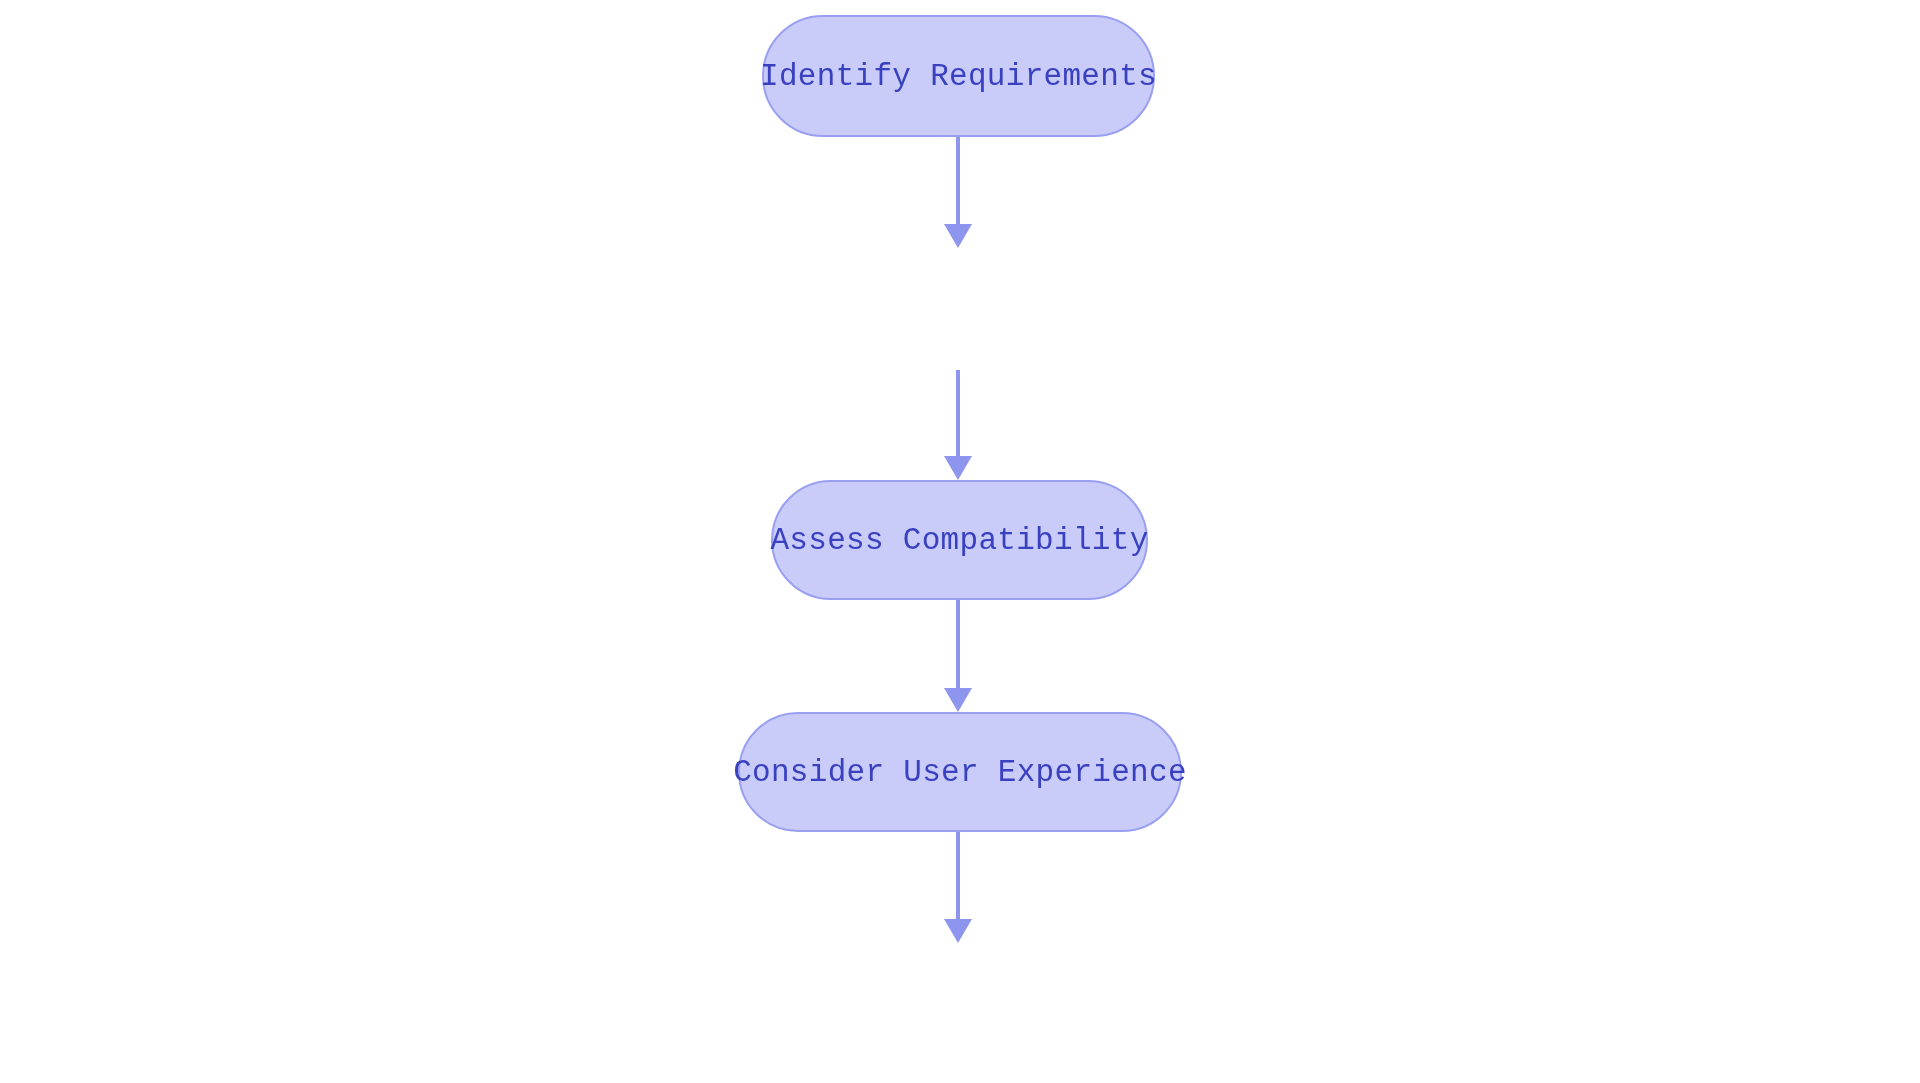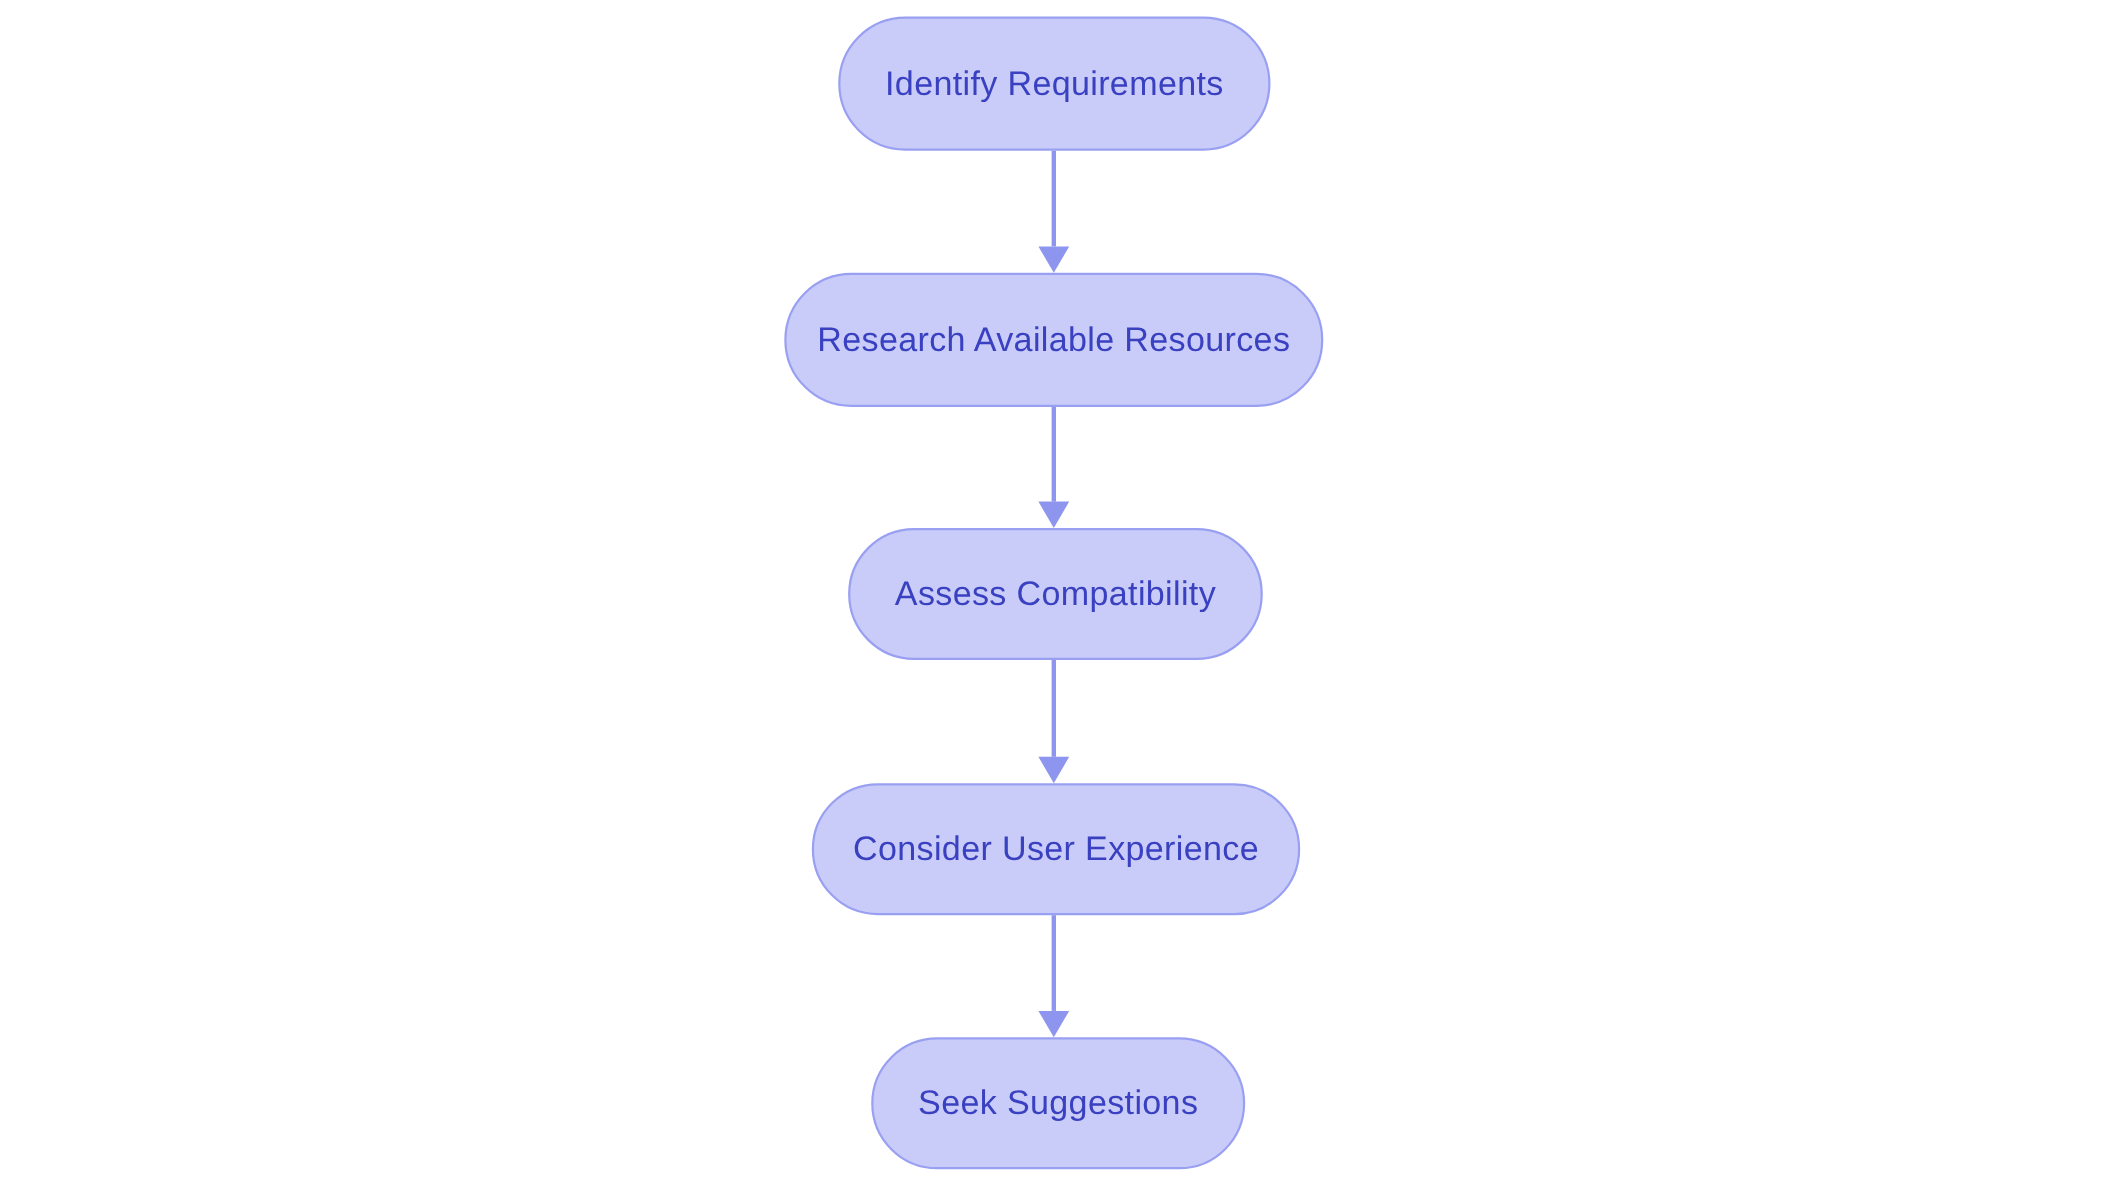--- a/index.html
+++ b/index.html
@@ -22,20 +22,21 @@
     background: #c9ccf8;
     border: 2px solid #99a0f2;
     border-radius: 61px;
     display: flex;
     align-items: center;
     justify-content: center;
     color: #3a41c1;
     font-size: 31px;
     letter-spacing: 0.3px;
     white-space: nowrap;
+    font-family: Liberation Mono, monospace;
   }
   .node-1 { left: 762px; top: 15px;  width: 393px; }
   .node-2 { left: 713px; top: 248px; width: 490px; }
   .node-3 { left: 771px; top: 480px; width: 377px; height: 120px; }
   .node-4 { left: 738px; top: 712px; width: 444px; height: 120px; text-align: right; }
   .node-5 { left: 792px; top: 943px; width: 340px; height: 120px; }
 
   .flow-arrow {
     position: absolute;
     width: 28px;
@@ -68,23 +69,20 @@
 
   <div class="flow-node node-1">
     <span>Identify Requirements</span>
   </div>
 
   <div class="flow-arrow arrow-1">
     <span class="arrow-line"></span>
     <span class="arrow-head"></span>
   </div>
 
-  <div class="flow-node node-2">
-    <span>Research Available Resources</span>
-  </div>
 
   <div class="flow-arrow arrow-2">
     <span class="arrow-line"></span>
     <span class="arrow-head"></span>
   </div>
 
   <div class="flow-node node-3">
     <span>Assess Compatibility</span>
   </div>
 
@@ -95,17 +93,14 @@
 
   <div class="flow-node node-4">
     <span>Consider User Experience</span>
   </div>
 
   <div class="flow-arrow arrow-4">
     <span class="arrow-line"></span>
     <span class="arrow-head"></span>
   </div>
 
-  <div class="flow-node node-5">
-    <span>Seek Suggestions</span>
-  </div>
 
 </div>
 
 </body></html>

